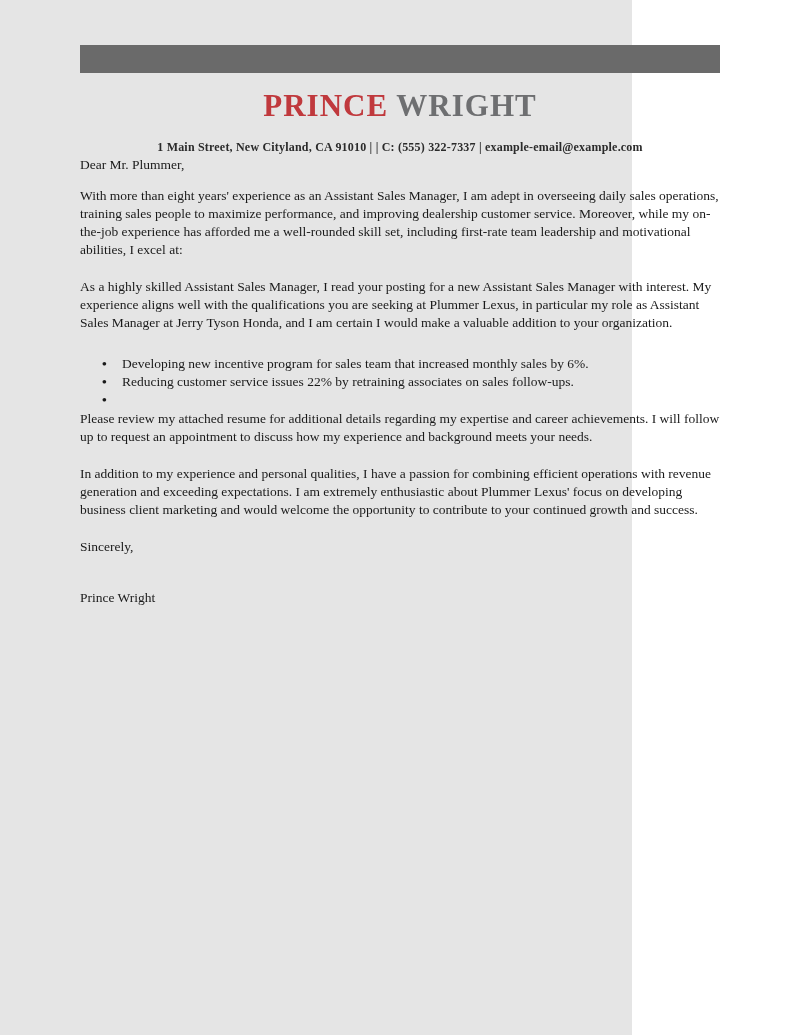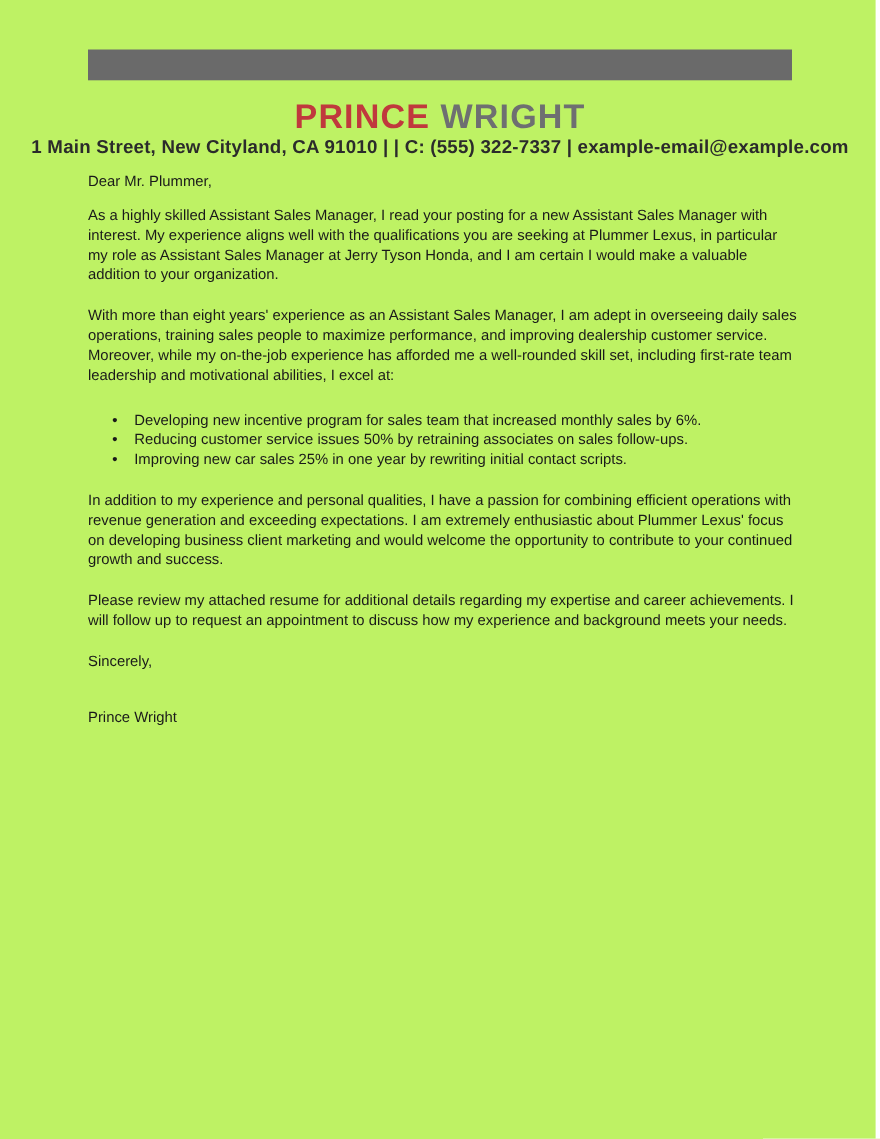--- a/index.html
+++ b/index.html
@@ -9,24 +9,25 @@
   }
   body {
     width: 800px;
     height: 1035px;
     font-family: "Liberation Sans", sans-serif;
     color: #1a1a1a;
     position: relative;
     overflow: hidden;
   }
   .page {
-    width: 796px;
+    width: 632px;
     height: 1035px;
-    background: #bef264;
+    background: #e5e5e5;
     position: relative;
+    font-family: Liberation Serif, serif;
   }
   .top-bar {
     position: absolute;
     left: 80px;
     top: 45px;
     width: 640px;
     height: 28px;
     background: #6a6a6a;
   }
   .header {
@@ -39,22 +40,22 @@
   .name {
     font-size: 31px;
     font-weight: bold;
     letter-spacing: 1px;
     line-height: 36px;
     white-space: nowrap;
   }
   .name .first { color: #c0393d; }
   .name .last  { color: #6e6f71; }
   .contact-line {
-    margin-top: 0;
-    font-size: 17px;
+    margin-top: 16px;
+    font-size: 12px;
     font-weight: bold;
     color: #2b2b2b;
     letter-spacing: 0.2px;
   }
   .letter {
     position: absolute;
     left: 80px;
     top: 156px;
     width: 648px;
     font-size: 13.5px;
@@ -102,42 +103,41 @@
     <div class="name">
       <span class="first">PRINCE</span>
       <span class="last">WRIGHT</span>
     </div>
     <div class="contact-line">1 Main Street, New Cityland, CA 91010 | | C: (555) 322-7337 | example-email@example.com</div>
   </div>
 
   <div class="letter">
     <p class="salutation">Dear Mr. Plummer,</p>
 
+    <p>With more than eight years' experience as an Assistant Sales Manager, I am adept in overseeing daily sales operations, training sales people to maximize performance, and improving dealership customer service. Moreover, while my on-the-job experience has afforded me a well-rounded skill set, including first-rate team leadership and motivational abilities, I excel at:</p>
+
     <p>As a highly skilled Assistant Sales Manager, I read your posting for a new Assistant Sales Manager with interest. My experience aligns well with the qualifications you are seeking at Plummer Lexus, in particular my role as Assistant Sales Manager at Jerry Tyson Honda, and I am certain I would make a valuable addition to your organization.</p>
-
-    <p>With more than eight years' experience as an Assistant Sales Manager, I am adept in overseeing daily sales operations, training sales people to maximize performance, and improving dealership customer service. Moreover, while my on-the-job experience has afforded me a well-rounded skill set, including first-rate team leadership and motivational abilities, I excel at:</p>
 
     <ul class="achievements">
       <li>
         <span class="bullet-dot">•</span>
         <span>Developing new incentive program for sales team that increased monthly sales by 6%.</span>
       </li>
       <li>
         <span class="bullet-dot">•</span>
-        <span>Reducing customer service issues 50% by retraining associates on sales follow-ups.</span>
+        <span>Reducing customer service issues 22% by retraining associates on sales follow-ups.</span>
       </li>
       <li>
         <span class="bullet-dot">•</span>
-        <span>Improving new car sales 25% in one year by rewriting initial contact scripts.</span>
       </li>
     </ul>
 
+    <p>Please review my attached resume for additional details regarding my expertise and career achievements. I will follow up to request an appointment to discuss how my experience and background meets your needs.</p>
+
     <p>In addition to my experience and personal qualities, I have a passion for combining efficient operations with revenue generation and exceeding expectations. I am extremely enthusiastic about Plummer Lexus' focus on developing business client marketing and would welcome the opportunity to contribute to your continued growth and success.</p>
-
-    <p>Please review my attached resume for additional details regarding my expertise and career achievements. I will follow up to request an appointment to discuss how my experience and background meets your needs.</p>
 
 
     <p class="signoff">Sincerely,</p>
 
     <p>Prince Wright</p>
   </div>
 
 </div>
 
 </body></html>

